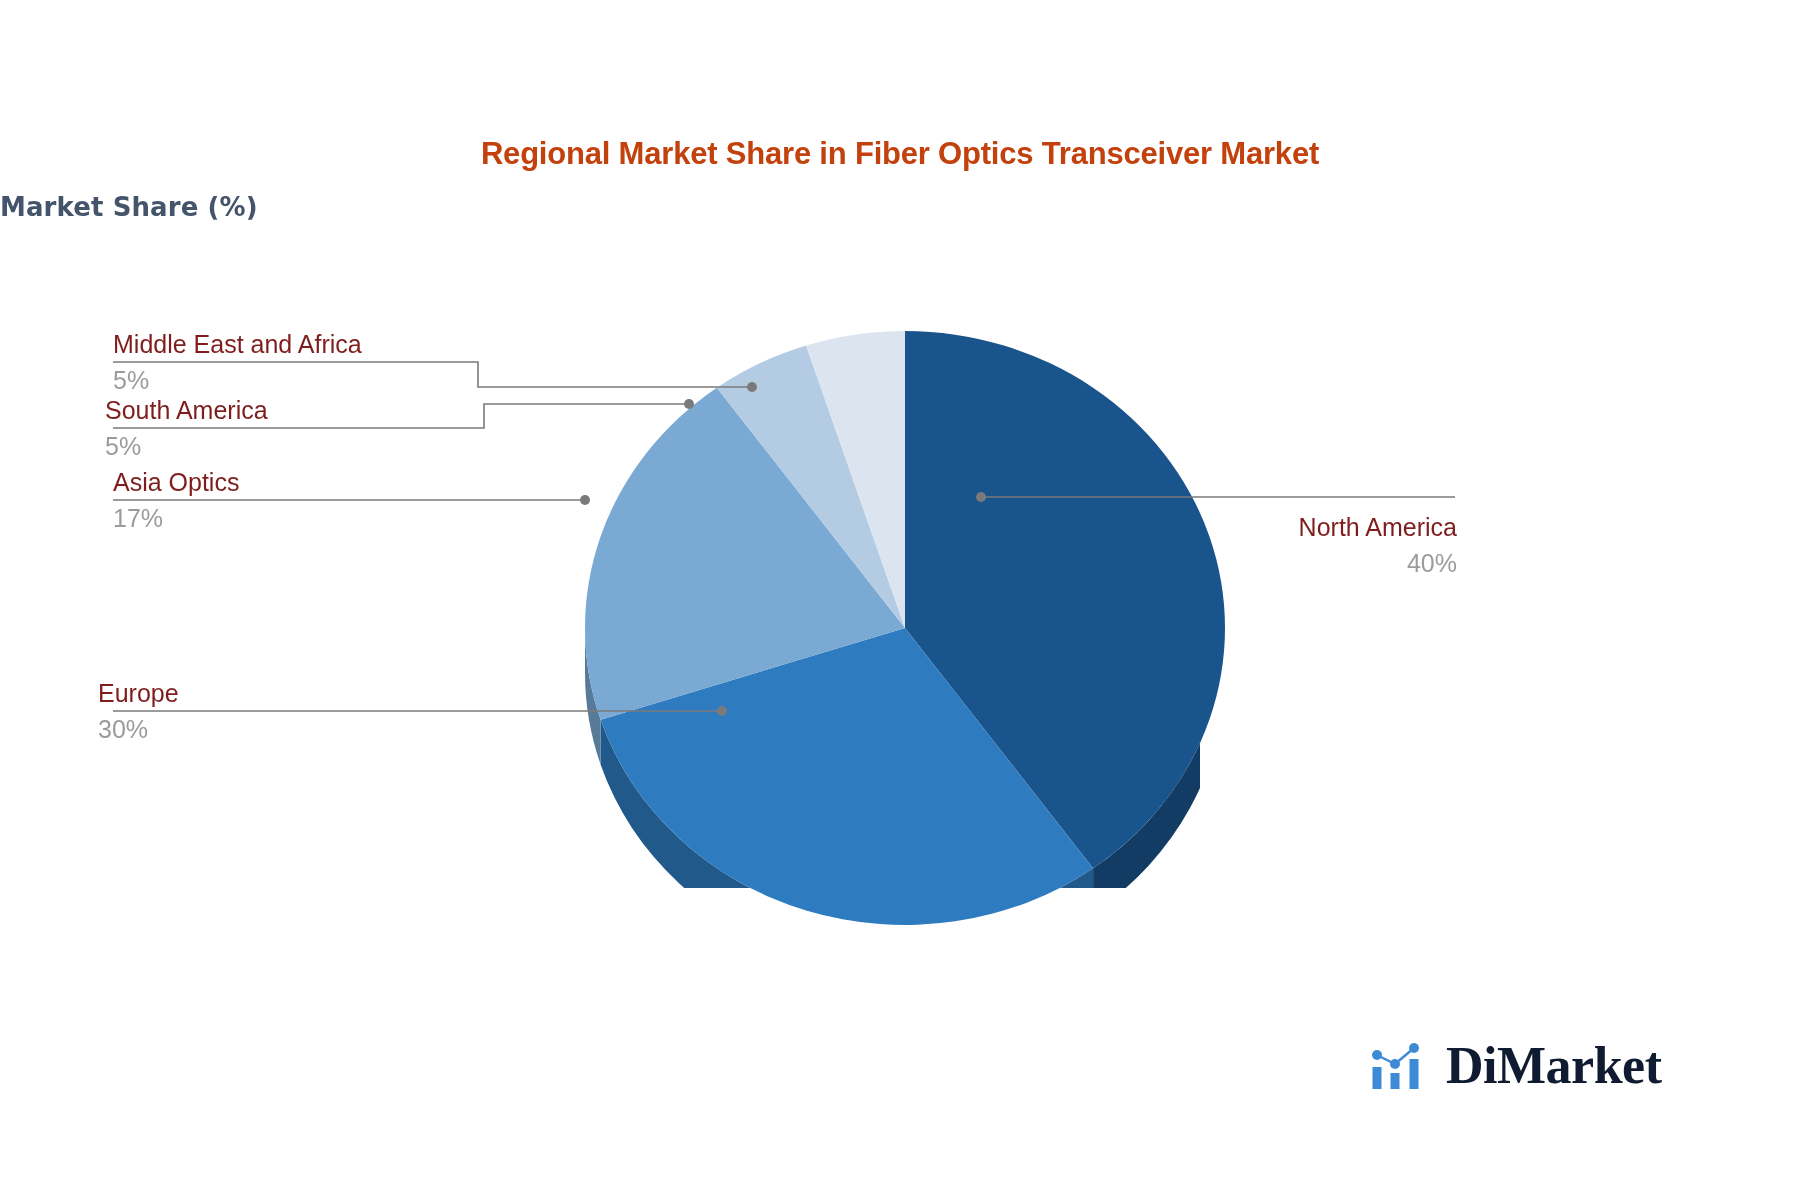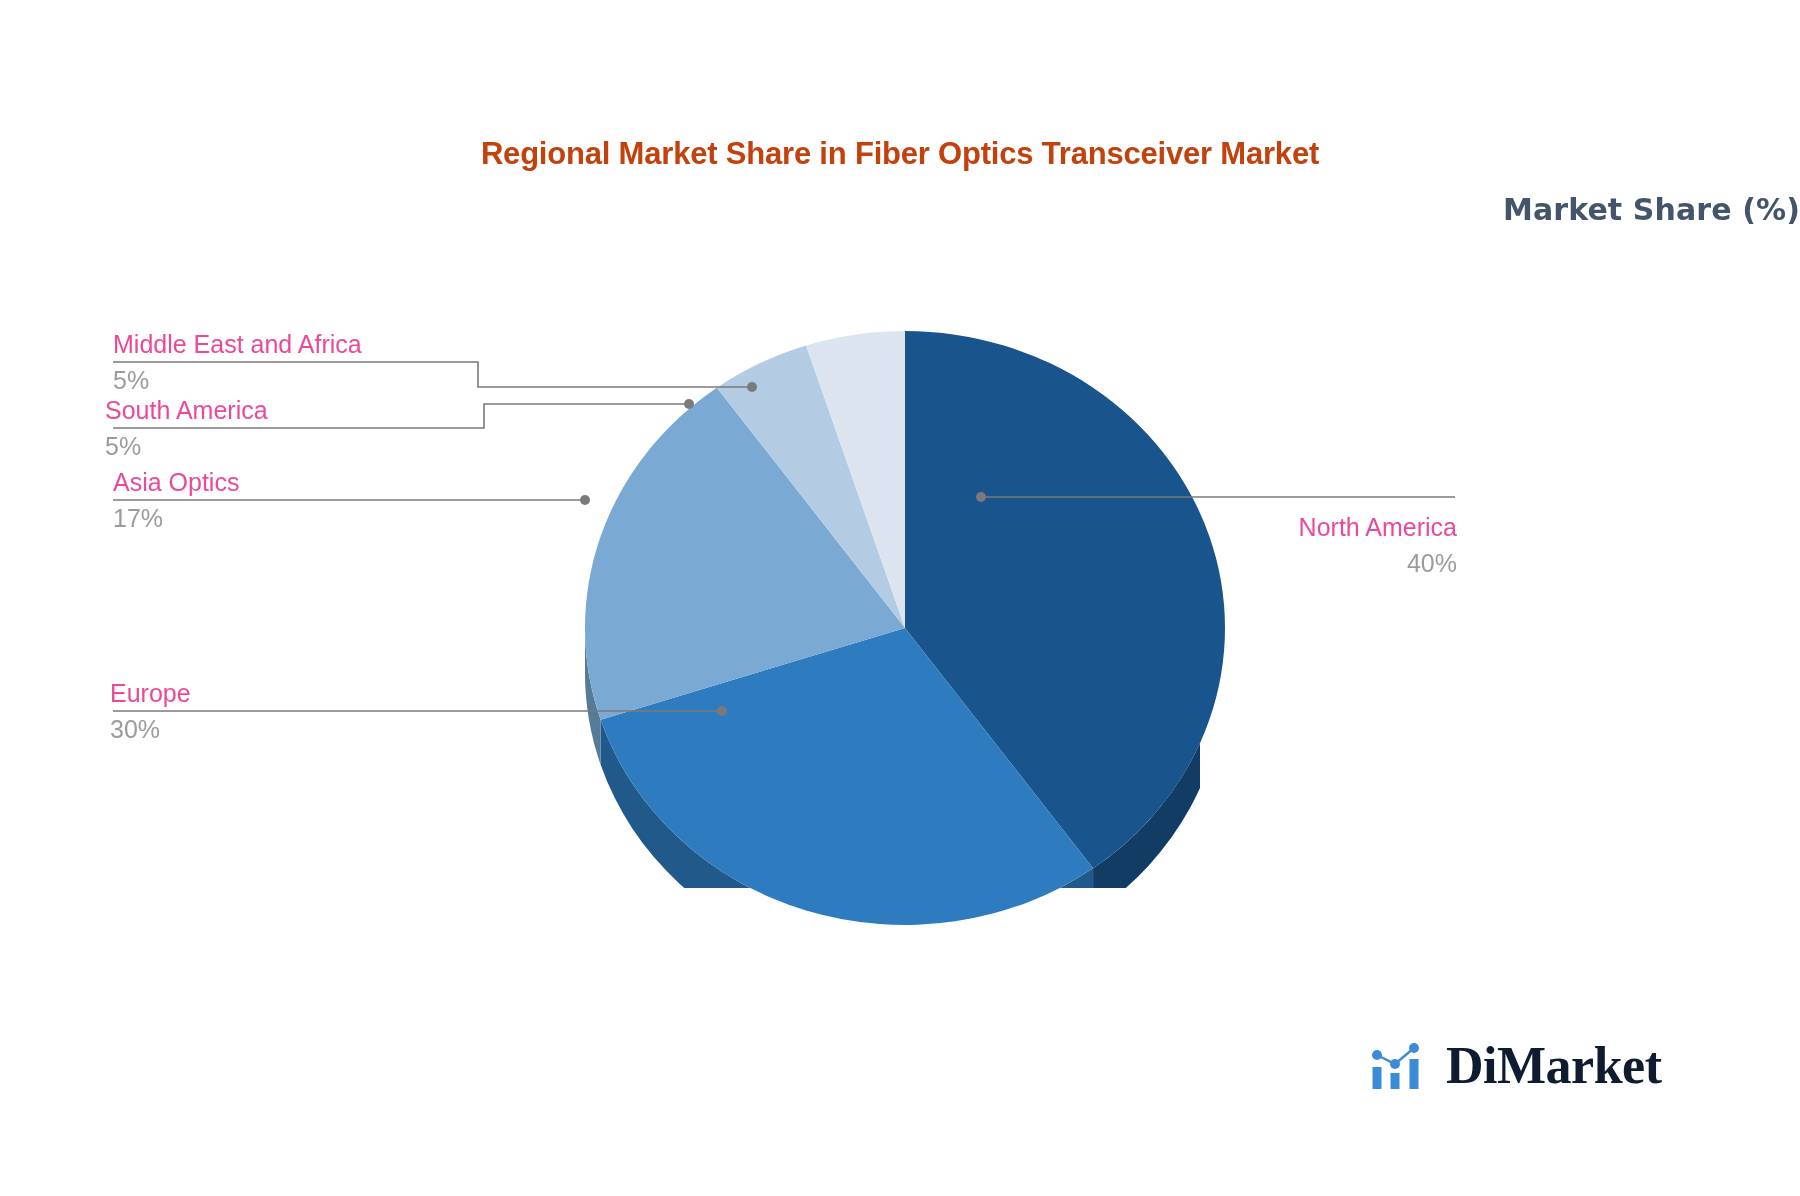--- a/index.html
+++ b/index.html
@@ -27,23 +27,23 @@
     font-family: "Liberation Sans", sans-serif;
     font-size: 31px;
     font-weight: bold;
     color: #c2410c;
     letter-spacing: -0.2px;
     white-space: nowrap;
   }
   .chart-subtitle {
     position: absolute;
     top: 192px; left: 0; width: 1800px;
-    text-align: right;
+    text-align: left;
     font-family: "DejaVu Sans", sans-serif;
-    font-size: 30px;
+    font-size: 26px;
     font-weight: bold;
     color: #44546a;
     letter-spacing: 0.1px;
     white-space: nowrap;
   }
 
   
   #pie-svg {
     position: absolute;
     left: 0; top: 0;
@@ -52,21 +52,21 @@
   }
 
   
   .callout {
     position: absolute;
     white-space: nowrap;
   }
   .callout .name {
     font-family: "Liberation Sans", sans-serif;
     font-size: 25px;
-    color: #ec4899;
+    color: #7f1d1d;
     line-height: 30px;
   }
   .callout .value {
     font-family: "Liberation Sans", sans-serif;
     font-size: 25px;
     color: #9b9b9b;
     line-height: 30px;
     padding-top: 6px;
   }
   .callout.left { text-align: left; }
@@ -147,21 +147,21 @@
   <div class="callout left" style="left:105px; top:395px;">
     <div class="name">South America</div>
     <div class="value">5%</div>
   </div>
 
   <div class="callout left" style="left:113px; top:467px;">
     <div class="name">Asia Optics</div>
     <div class="value">17%</div>
   </div>
 
-  <div class="callout left" style="left:110px; top:678px;">
+  <div class="callout left" style="left:98px; top:678px;">
     <div class="name">Europe</div>
     <div class="value">30%</div>
   </div>
 
   <div class="callout right" style="right:343px; top:468px;">
     <div class="name">North America</div>
     <div class="value">40%</div>
   </div>
 
   <div id="logo">

